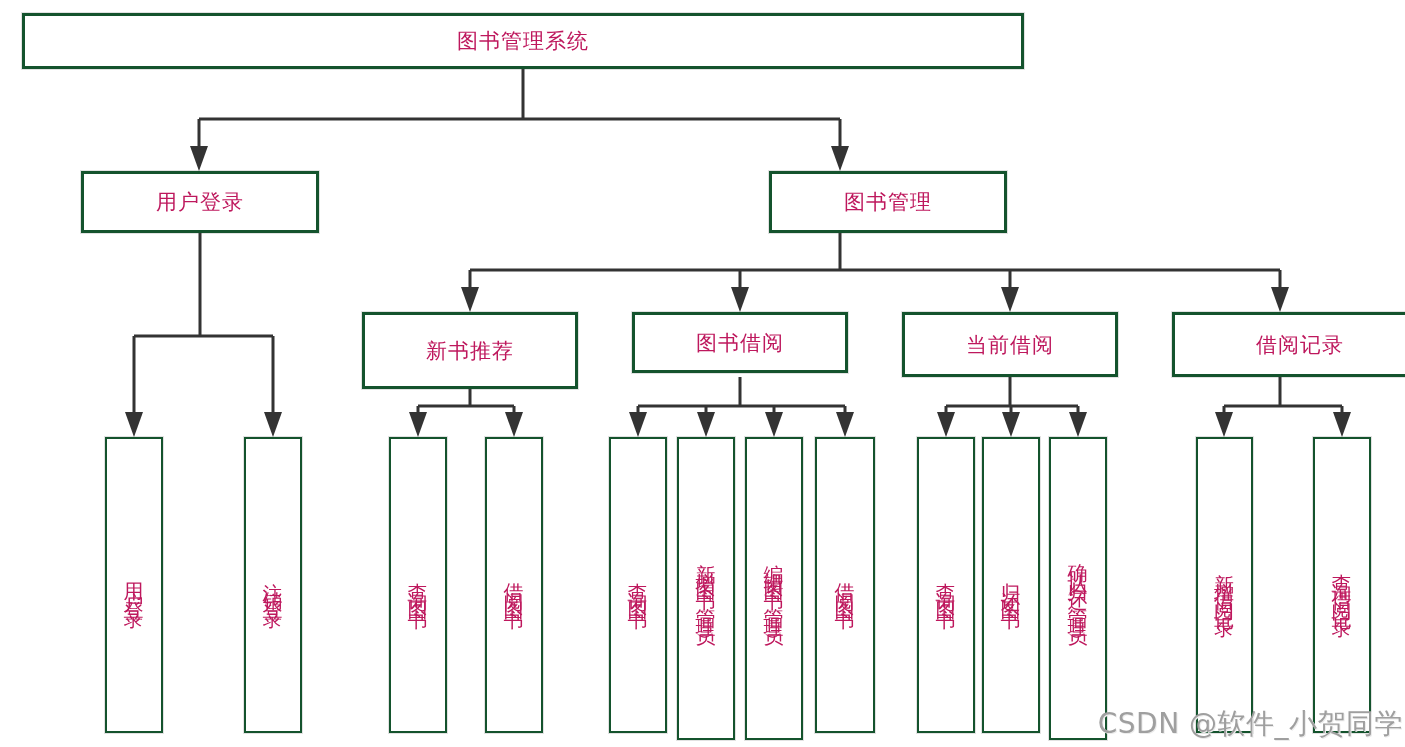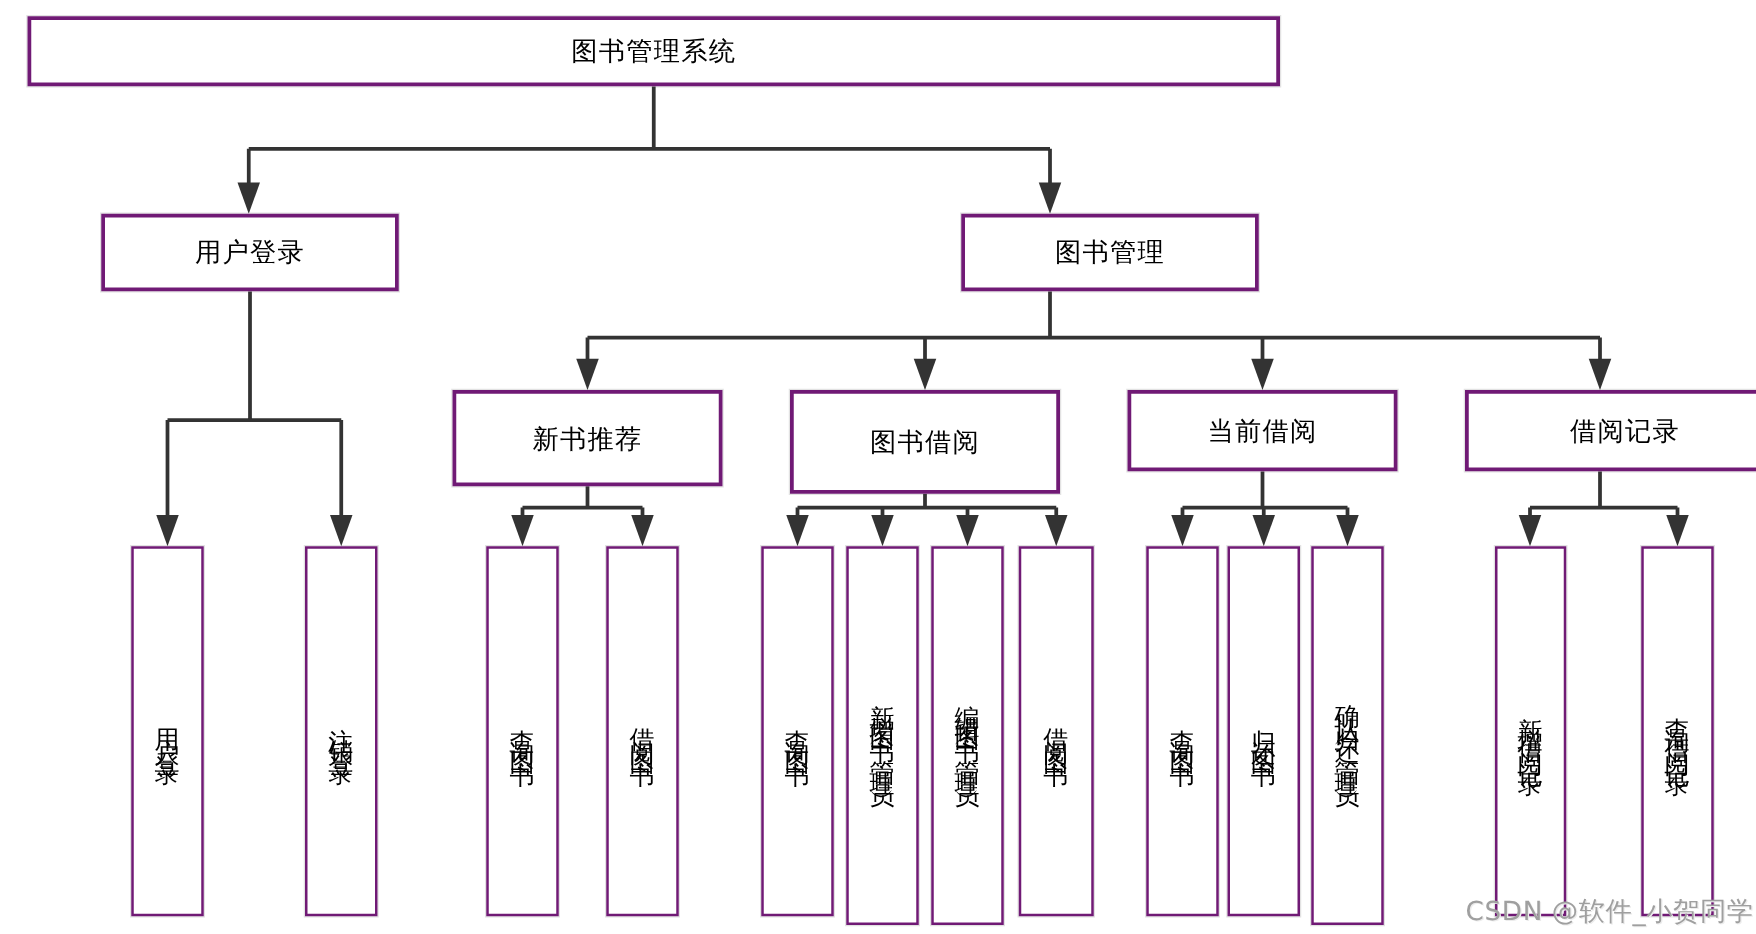--- a/index.html
+++ b/index.html
@@ -5,34 +5,34 @@
   html,body { margin:0; padding:0; background:#ffffff; }
   #stage {
     position:relative; width:1405px; height:747px;
     background:#ffffff; overflow:hidden;
     font-family:"DejaVu Sans", sans-serif;
     color:#1c1c1c;
   }
   #wires { position:absolute; left:0; top:0; width:1405px; height:747px; }
   .node {
     position:absolute; box-sizing:border-box;
-    background:#ffffff; border:3px solid #701a75;
+    background:#ffffff; border:3px solid #14532d;
     display:flex; align-items:center; justify-content:center;
-    font-size:21px; letter-spacing:1px; color:#000000;
+    font-size:21px; letter-spacing:1px; color:#be185d;
     box-shadow:0 0 0 1px rgba(60,60,60,0.15);
   }
   .leaf { border-width:2.5px; }
   .vtext {
     writing-mode:vertical-rl; text-orientation:mixed;
     font-size:20px; line-height:1; letter-spacing:9px;
     white-space:nowrap;
   }
   #watermark {
     position:absolute; right:2px; bottom:4px;
-    font-size:21px; color:#9f9f9f; letter-spacing:0.5px;
+    font-size:28px; color:#9f9f9f; letter-spacing:0.5px;
     text-shadow:1px 1px 0 #ececec;
     z-index:5;
   }
 </style>
 </head>
 <body>
 
 <div id="stage">
 
   <svg id="wires" viewBox="0 0 1405 747" xmlns="http://www.w3.org/2000/svg">
@@ -74,21 +74,21 @@
   <div class="node" style="left:81px; top:171px; width:238px; height:62px;">
     <span>用户登录</span>
   </div>
   <div class="node" style="left:721px; top:171px; width:238px; height:62px;margin-left:48px;">
     <span>图书管理</span>
   </div>
 
   <div class="node" style="left:362px; top:312px; width:216px; height:77px;">
     <span>新书推荐</span>
   </div>
-  <div class="node" style="left:632px; top:312px; width:216px; height:83px;">
+  <div class="node" style="left:632px; top:312px; width:216px; height:61px;">
     <span>图书借阅</span>
   </div>
   <div class="node" style="left:902px; top:312px; width:216px; height:65px;align-items:center;">
     <span>当前借阅</span>
   </div>
   <div class="node" style="left:1172px; top:312px; width:256px; height:65px;">
     <span>借阅记录</span>
   </div>
 
   <div class="node leaf" style="left:105px; top:437px; width:58px; height:296px;">

